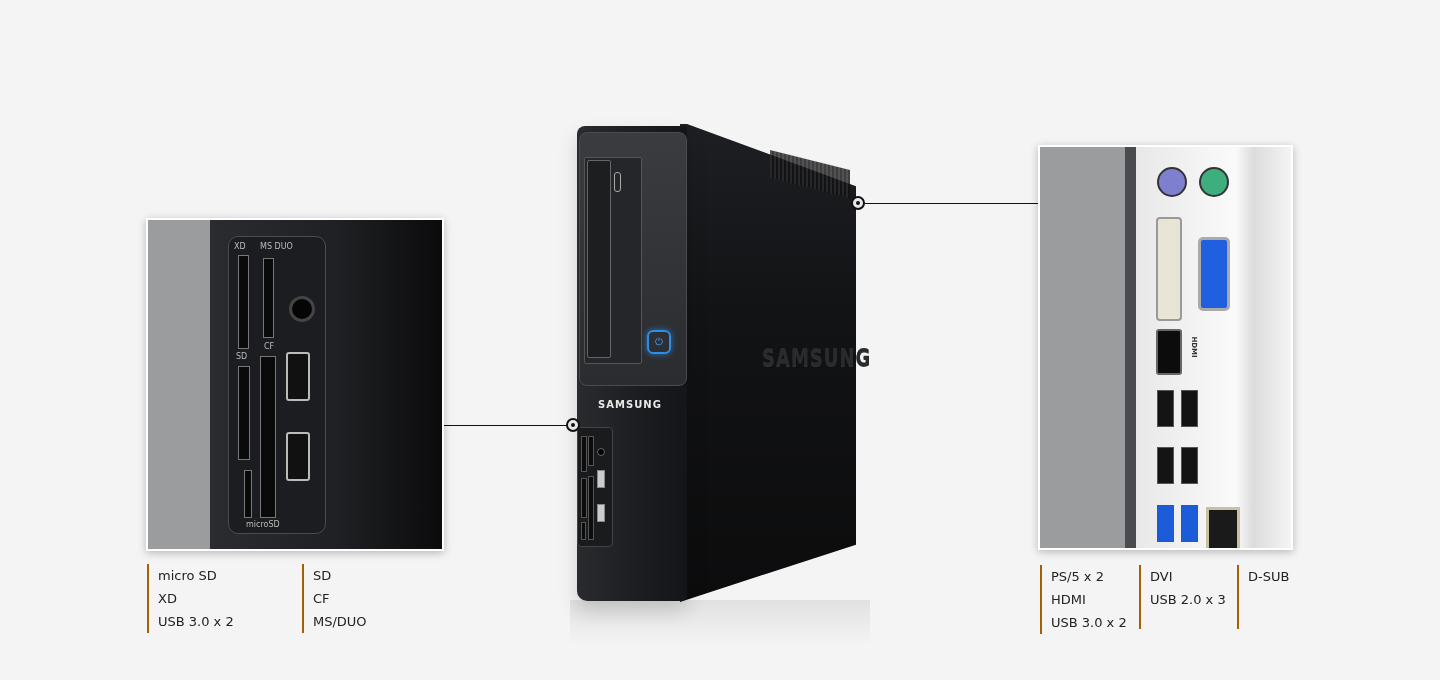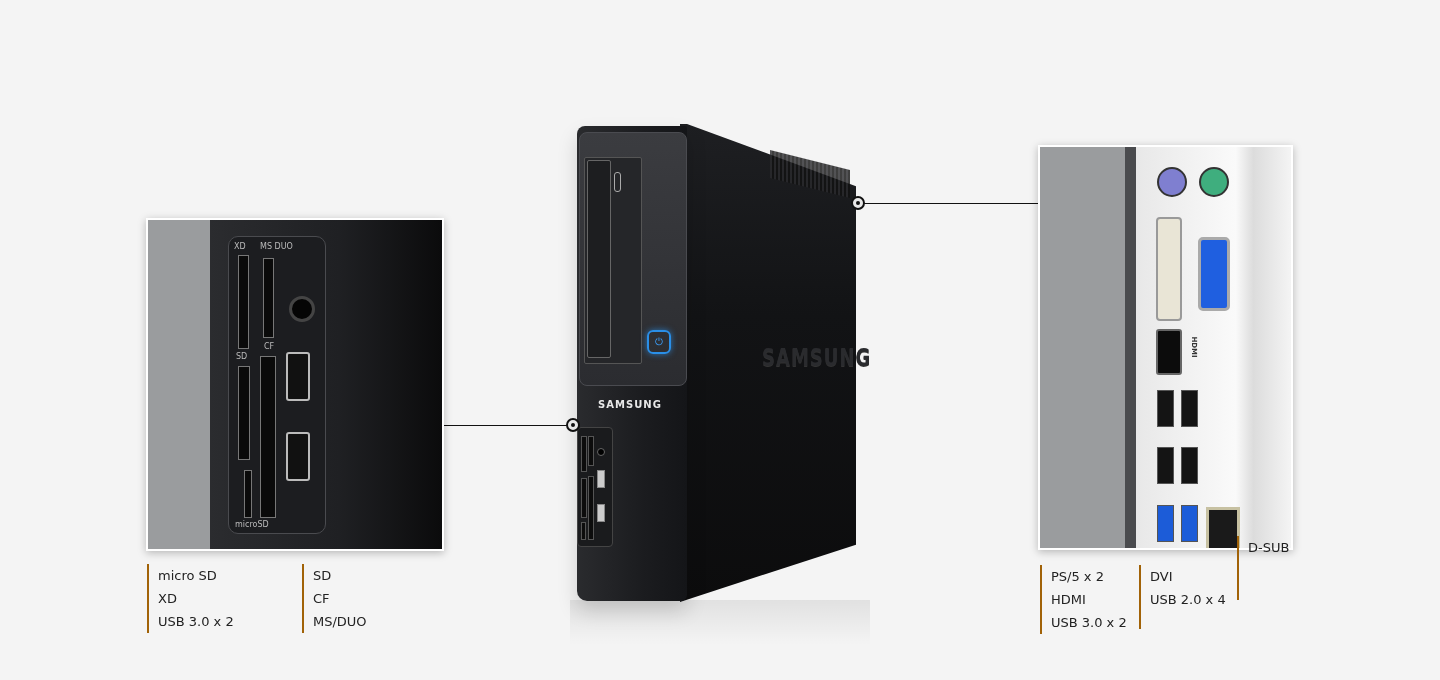--- a/index.html
+++ b/index.html
@@ -80,21 +80,21 @@
   <div class="abs lp-plate"></div>
   <div class="abs lp-label" style="left:86px;top:22px;">XD</div>
   <div class="abs lp-label" style="left:112px;top:22px;">MS DUO</div>
   <div class="abs lp-slot" style="left:90px;top:35px;width:9px;height:92px;"></div>
   <div class="abs lp-slot" style="left:115px;top:38px;width:9px;height:78px;"></div>
   <div class="abs lp-label" style="left:116px;top:122px;">CF</div>
   <div class="abs lp-label" style="left:88px;top:132px;">SD</div>
   <div class="abs lp-slot" style="left:90px;top:146px;width:10px;height:92px;"></div>
   <div class="abs lp-slot" style="left:112px;top:136px;width:14px;height:160px;"></div>
   <div class="abs lp-slot" style="left:96px;top:250px;width:6px;height:46px;"></div>
-  <div class="abs lp-label" style="left:87px;top:300px;">microSD</div>
+  <div class="abs lp-label" style="left:98px;top:300px;">microSD</div>
   <div class="abs lp-jack" style="left:141px;top:76px;"></div>
   <div class="abs lp-usb" style="left:138px;top:132px;"></div>
   <div class="abs lp-usb" style="left:138px;top:212px;"></div>
 </div>
 
 <div class="abs label-col" style="left:147px;top:564px;">
   <div class="label-item">micro SD</div>
   <div class="label-item">XD</div>
   <div class="label-item">USB 3.0 x 2</div>
 </div>
@@ -123,17 +123,17 @@
   <div class="abs rj45" style="left:166px;top:360px;"></div>
 </div>
 
 <div class="abs label-col" style="left:1040px;top:565px;">
   <div class="label-item">PS/5 x 2</div>
   <div class="label-item">HDMI</div>
   <div class="label-item">USB 3.0 x 2</div>
 </div>
 <div class="abs label-col" style="left:1139px;top:565px;height:64px;">
   <div class="label-item">DVI</div>
-  <div class="label-item">USB 2.0 x 4</div>
+  <div class="label-item">USB 2.0 x 3</div>
 </div>
-<div class="abs label-col" style="left:1237px;top:536px;height:64px;">
+<div class="abs label-col" style="left:1237px;top:565px;height:64px;">
   <div class="label-item">D-SUB</div>
 </div>
 
 </body></html>

